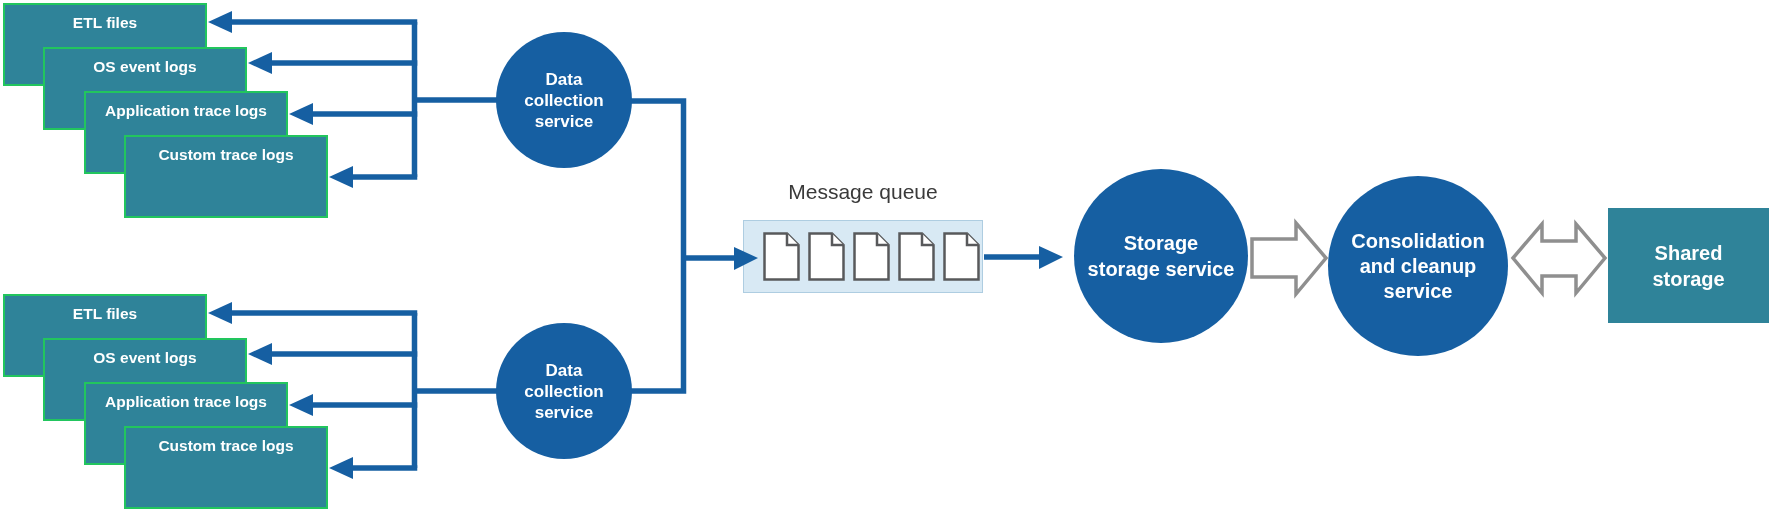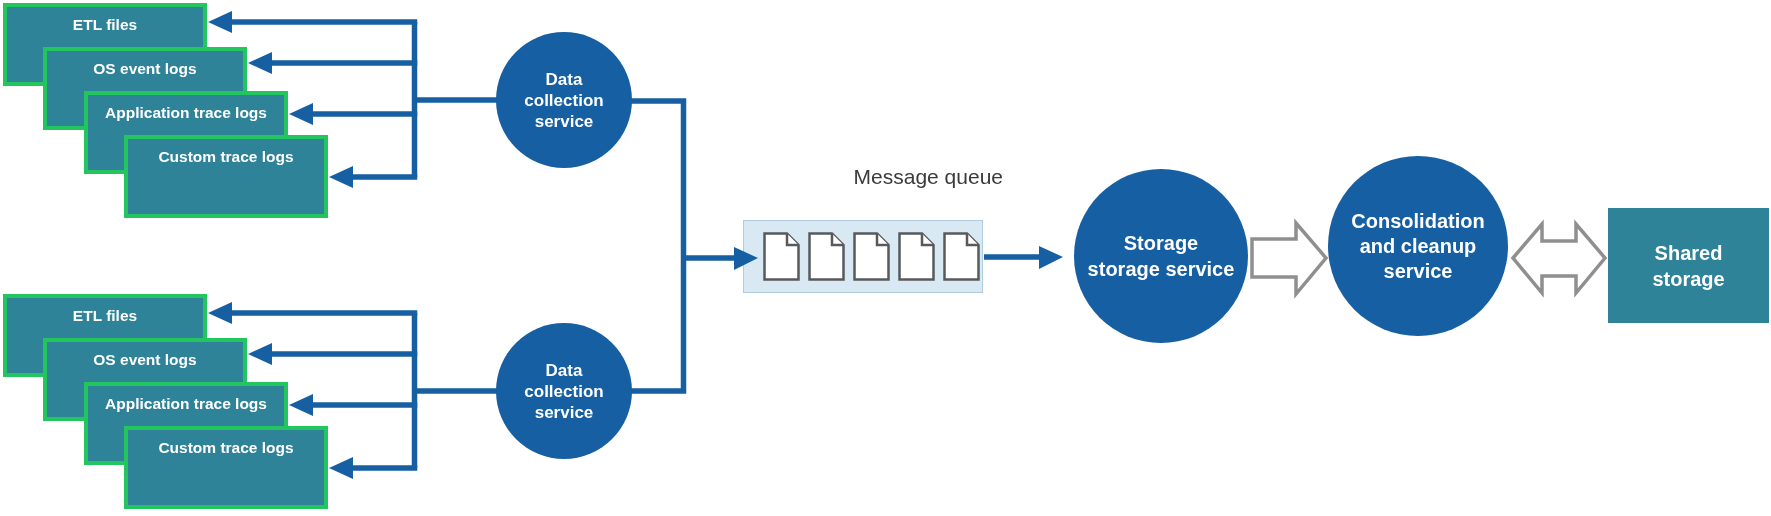--- a/index.html
+++ b/index.html
@@ -5,39 +5,39 @@
   html,body { margin:0; padding:0; background:#ffffff; }
   .canvas {
     position:relative; width:1771px; height:516px; background:#ffffff;
     font-family:"Liberation Sans", sans-serif; overflow:hidden;
   }
   .layer { position:absolute; left:0; top:0; width:1771px; height:516px; pointer-events:none; }
 
   
   .cascade-box {
     position:absolute; width:204px; height:83px; box-sizing:border-box;
-    background:#2f8399; border:4px solid #22c55e;
+    background:#2f8399; border:2px solid #22c55e;
     color:#ffffff; font-weight:bold; font-size:15.5px;
     text-align:center; padding-top:9px;
   }
 
   
   .node-circle {
     position:absolute; border-radius:50%; background:#165fa2; color:#ffffff;
     display:flex; flex-direction:column; align-items:center; justify-content:center;
     text-align:left; font-weight:bold;
   }
   .collector     { width:136px; height:136px; font-size:17px; line-height:21px; }
   .storage       { width:174px; height:174px; font-size:20px; line-height:26px; }
   .consolidation { width:180px; height:180px; font-size:20px; line-height:25px; }
 
   
   .queue-label {
-    position:absolute; left:723px; top:165px; width:280px;
-    text-align:right; font-size:21px; color:#3a3a3a;
+    position:absolute; left:723px; top:180px; width:280px;
+    text-align:center; font-size:21px; color:#3a3a3a;
   }
   .queue-box {
     position:absolute; left:743px; top:220px; width:240px; height:73px;
     box-sizing:border-box; background:#d8e9f4; border:1px solid #aecde1;
     display:flex; align-items:center; padding-left:19px; gap:8px;
   }
 
   
   .shared-box {
     position:absolute; left:1608px; top:208px; width:161px; height:115px;
@@ -149,21 +149,21 @@
         <path class="doc-shape" d="M1.5,1.5 H24 L35.5,13 V47.5 H1.5 Z"></path>
         <path class="doc-shape" d="M24,1.5 V13 H35.5"></path>
       </svg>
   </div>
 
   <div class="node-circle storage" style="left:1074px; top:169px;">
     <span>Storage</span>
     <span>storage service</span>
   </div>
 
-  <div class="node-circle consolidation" style="left:1328px; top:156px;">
+  <div class="node-circle consolidation" style="left:1328px; top:176px;">
     <span>Consolidation</span>
     <span>and cleanup</span>
     <span>service</span>
   </div>
 
   <div class="shared-box">
     <span>Shared</span>
     <span>storage</span>
   </div>
 

